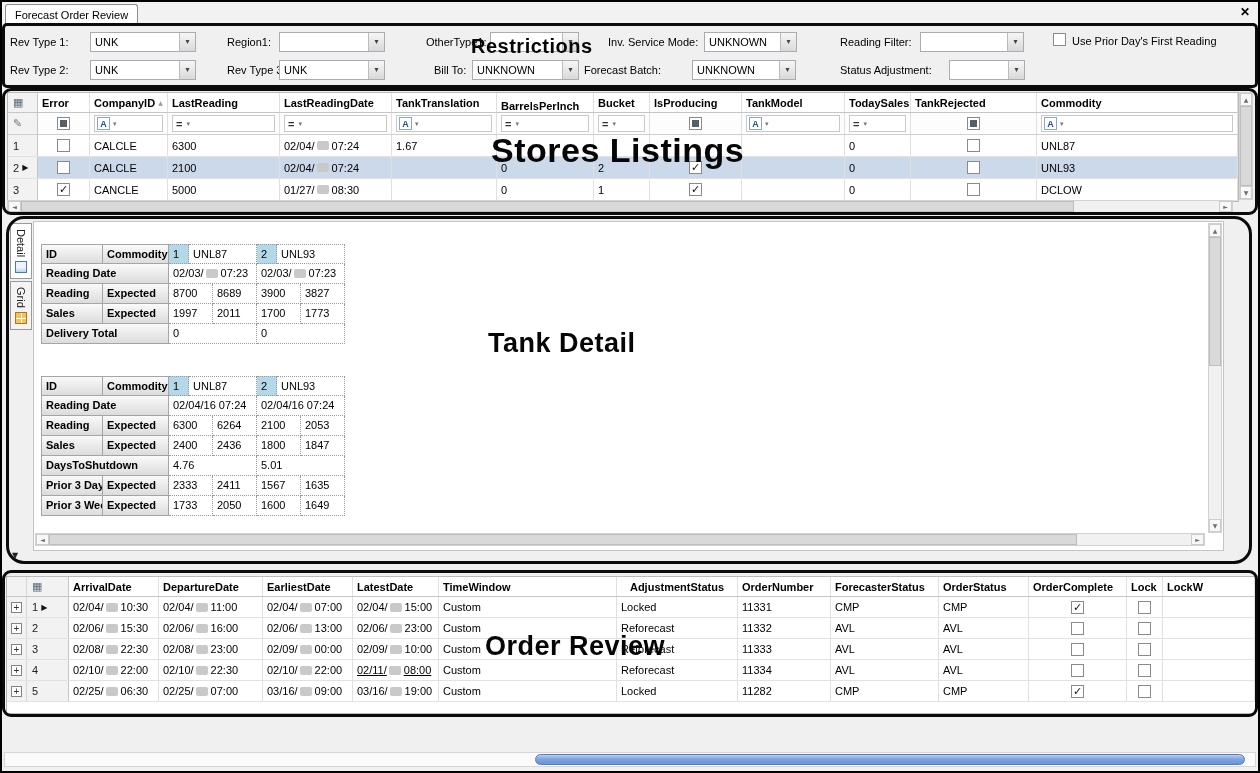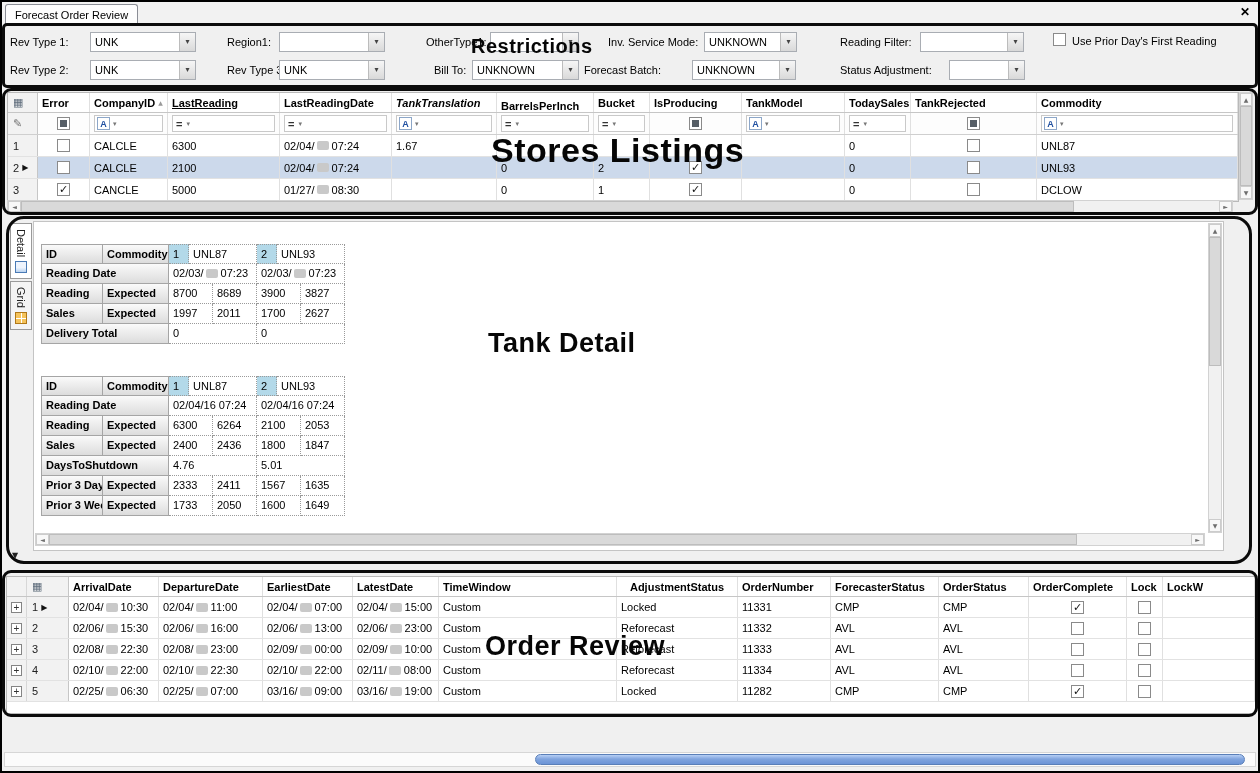--- a/index.html
+++ b/index.html
@@ -190,27 +190,27 @@
         <div class="g-ind">
           <span class="glyph">▦</span>
         </div>
         <div class="g-cell g-hcell" style="flex: 0 0 52px; width: 52px;">
           <span>Error</span>
         </div>
         <div class="g-cell g-hcell" style="flex: 0 0 78px; width: 78px;">
           <span>CompanyID</span>
           <span class="sortglyph">▲</span>
         </div>
-        <div class="g-cell g-hcell" style="flex: 0 0 112px; width: 112px; text-decoration: underline;">
+        <div class="g-cell g-hcell" style="flex: 0 0 112px; width: 112px;">
           <span>LastReading</span>
         </div>
         <div class="g-cell g-hcell" style="flex: 0 0 112px; width: 112px;">
           <span>LastReadingDate</span>
         </div>
-        <div class="g-cell g-hcell" style="flex: 0 0 105px; width: 105px; font-style: italic;">
+        <div class="g-cell g-hcell" style="flex: 0 0 105px; width: 105px;">
           <span>TankTranslation</span>
         </div>
         <div class="g-cell g-hcell" style="flex: 0 0 97px; width: 97px; align-items: flex-end;">
           <span>BarrelsPerInch</span>
         </div>
         <div class="g-cell g-hcell" style="flex: 0 0 56px; width: 56px;">
           <span>Bucket</span>
         </div>
         <div class="g-cell g-hcell" style="flex: 0 0 92px; width: 92px;">
           <span>IsProducing</span>
@@ -421,21 +421,21 @@
           <div class="t-val w44">8689</div>
           <div class="t-val w44">3900</div>
           <div class="t-val w44">3827</div>
         </div>
         <div class="t-row">
           <div class="t-label w62">Sales</div>
           <div class="t-label w66">Expected</div>
           <div class="t-val w44">1997</div>
           <div class="t-val w44">2011</div>
           <div class="t-val w44">1700</div>
-          <div class="t-val w44">2627</div>
+          <div class="t-val w44">1773</div>
         </div>
         <div class="t-row">
           <div class="t-label w128">Delivery Total</div>
           <div class="t-val w88">0</div>
           <div class="t-val w88">0</div>
         </div>
       </div>
     <div id="tank-table-1" class="tank-table" style="left:7px;top:154px">
         <div class="t-row">
           <div class="t-label w62">ID</div>
@@ -682,21 +682,21 @@
         <div class="g-cell" style="flex: 0 0 104px; width: 104px;">
           <span>02/10/</span>
           <span class="redact"></span>
           <span>22:30</span>
         </div>
         <div class="g-cell" style="flex: 0 0 90px; width: 90px;">
           <span>02/10/</span>
           <span class="redact"></span>
           <span>22:00</span>
         </div>
-        <div class="g-cell" style="flex: 0 0 86px; width: 86px;">
+        <div class="g-cell" style="flex: 0 0 86px; width: 86px; text-decoration: underline;">
           <span>02/11/</span>
           <span class="redact"></span>
           <span>08:00</span>
         </div>
         <div class="g-cell" style="flex: 0 0 178px; width: 178px;">Custom</div>
         <div class="g-cell" style="flex: 0 0 121px; width: 121px;">Reforecast</div>
         <div class="g-cell" style="flex: 0 0 93px; width: 93px;">11334</div>
         <div class="g-cell" style="flex: 0 0 108px; width: 108px;">AVL</div>
         <div class="g-cell" style="flex: 0 0 90px; width: 90px;">AVL</div>
         <div class="g-cell center" style="flex: 0 0 98px; width: 98px;">

